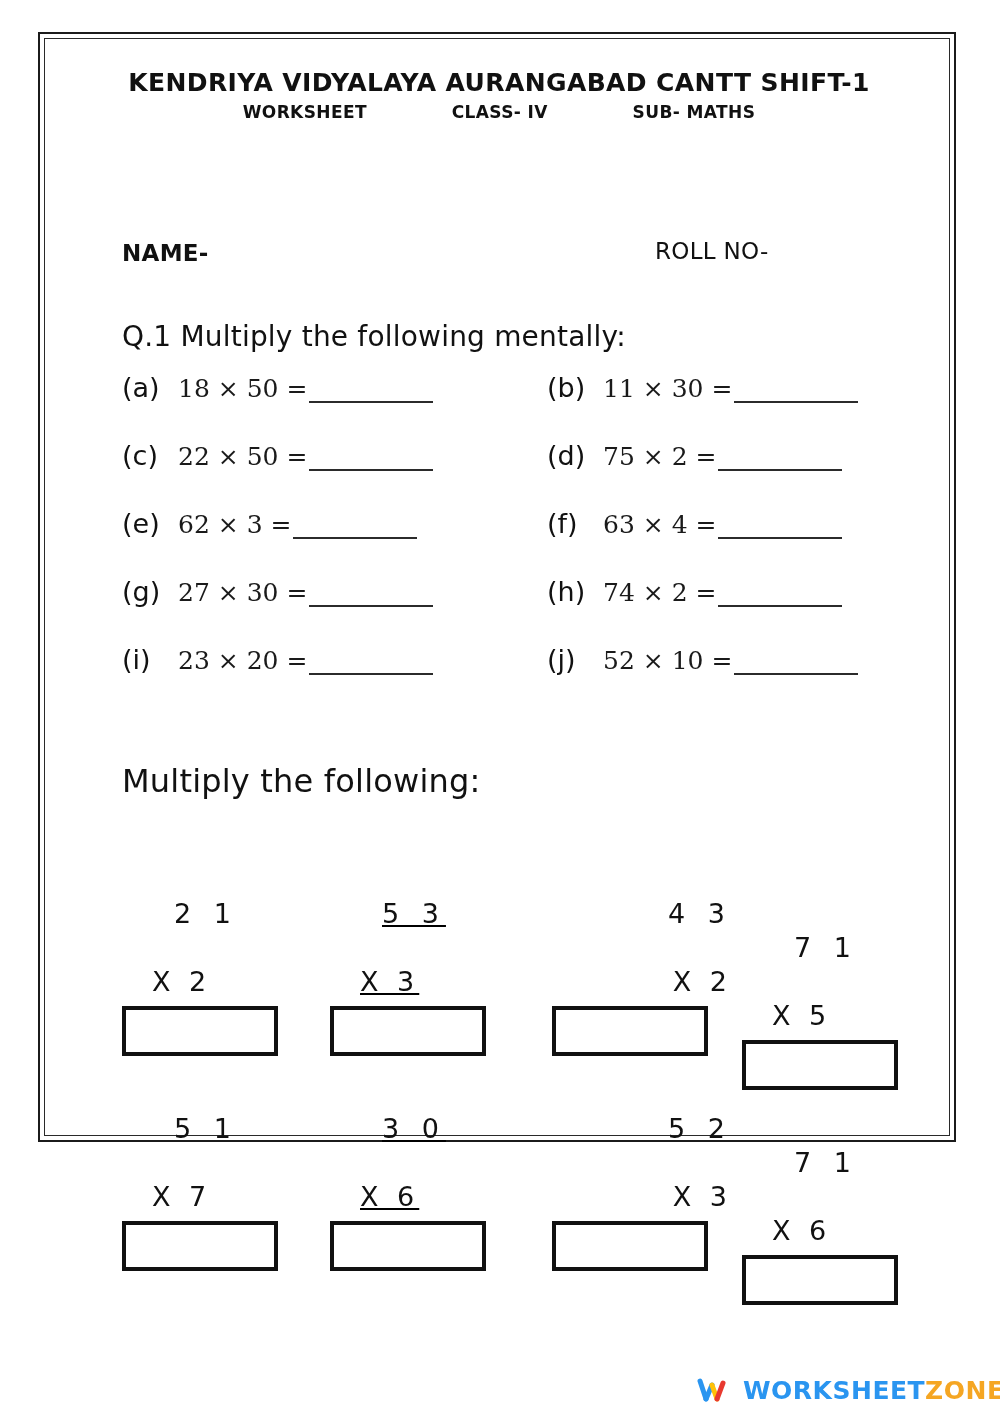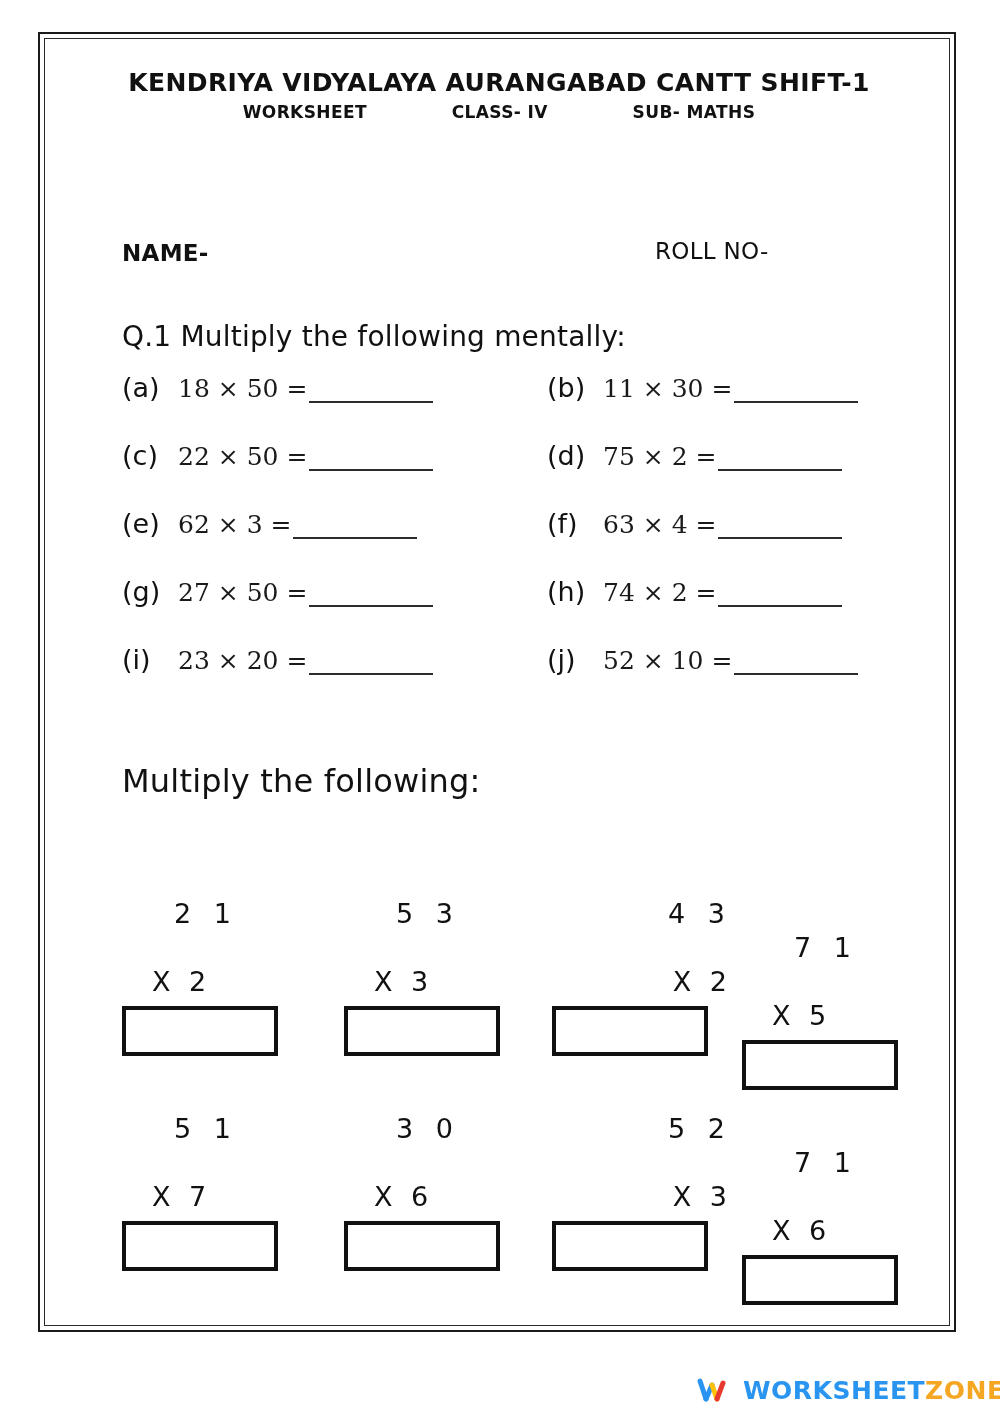--- a/index.html
+++ b/index.html
@@ -15,21 +15,21 @@
     font-family: "Liberation Sans", sans-serif;
     overflow: hidden;
   }
 
   
   #page-frame {
     position: absolute;
     left: 38px;
     top: 32px;
     width: 918px;
-    height: 1300px;
+    height: 1110px;
     border: 2px solid #1b1b1b;
     box-sizing: border-box;
     background: #ffffff;
   }
   #page-frame-inner {
     position: absolute;
     left: 4px;
     top: 4px;
     right: 4px;
     bottom: 4px;
@@ -167,21 +167,21 @@
   .v-row {
     position: relative;
     height: 215px;
   }
   .v-item {
     position: absolute;
     top: 0;
     width: 180px;
   }
   .v-item.c0 { left: 0px; }
-  .v-item.c1 { left: 222px; }
+  .v-item.c1 { left: 208px; text-decoration: underline; }
   .v-item.c2 { left: 430px; text-align: right; }
   .v-item.c3 { left: 620px; margin-top: 34px; }
 
   .v-top {
     font-family: "DejaVu Sans", sans-serif;
     font-size: 27px;
     color: #111111;
     letter-spacing: 7px;
     padding-left: 52px;
     height: 40px;
@@ -288,21 +288,21 @@
         <div class="m-item col-right">
           <span class="m-label">(f)</span>
           <span class="m-expr">63 × 4 =</span>
           <span class="m-blank"></span>
         </div>
       </div>
 
       <div class="m-row">
         <div class="m-item col-left">
           <span class="m-label">(g)</span>
-          <span class="m-expr">27 × 50 =</span>
+          <span class="m-expr">27 × 30 =</span>
           <span class="m-blank"></span>
         </div>
         <div class="m-item col-right">
           <span class="m-label">(h)</span>
           <span class="m-expr">74 × 2 =</span>
           <span class="m-blank"></span>
         </div>
       </div>
 
       <div class="m-row">

